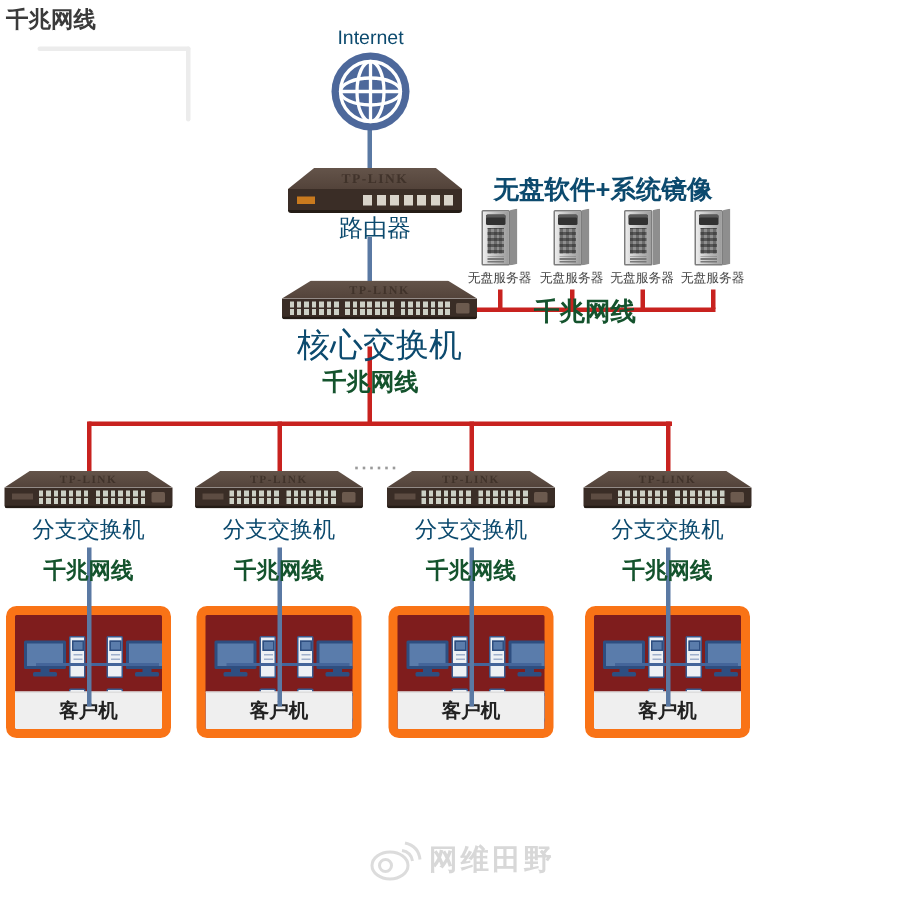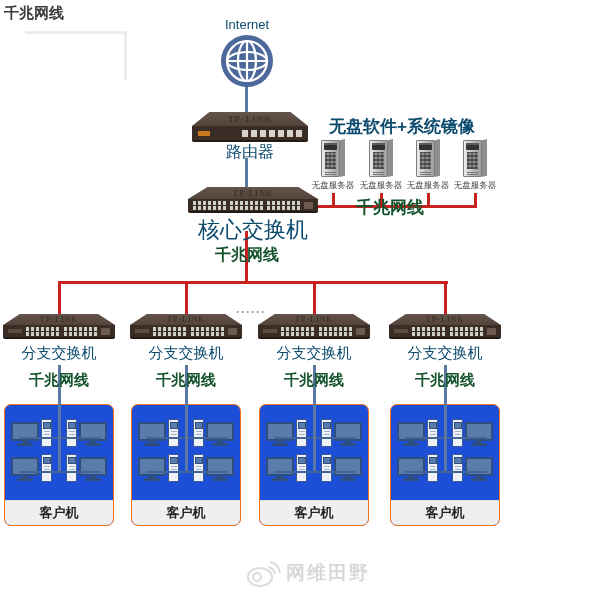--- a/index.html
+++ b/index.html
@@ -44,22 +44,22 @@
   .srv-side{position:absolute;left:19px;top:0;width:5px;height:38px;background:#8e8e8e;
             clip-path:polygon(0 3%,100% 0,100% 97%,0 100%);}
   .srv-bay{margin:2px 2px 0;height:7px;background:#323232;border-radius:1px;
            box-shadow:inset 0 2px 0 #5a5a5a;}
   .srv-grid{margin:2px 3px 0;height:17px;background:#909090;
             background-image:repeating-linear-gradient(0deg,rgba(40,40,40,.55) 0 2px,transparent 2px 4px),
                              repeating-linear-gradient(90deg,rgba(40,40,40,.35) 0 2px,transparent 2px 4px);}
   .srv-foot{margin:2px 3px 0;height:4px;
             background:repeating-linear-gradient(0deg,#787878 0 1px,transparent 1px 2px);}
   
-  .client-box{position:absolute;top:404px;width:110px;height:122px;background:#1d4ed8;
-              border:1px solid #f97316;border-radius:7px;box-sizing:border-box;overflow:hidden;}
+  .client-box{position:absolute;top:404px;width:110px;height:88px;background:#7f1d1d;
+              border:6px solid #f97316;border-radius:7px;box-sizing:border-box;overflow:hidden;}
   .client-strip{position:absolute;bottom:0;left:0;right:0;height:24px;background:#efefef;
                 border-top:1px solid #dedede;text-align:center;font-size:13px;font-weight:bold;
                 line-height:23px;color:#222;}
   .conn{position:absolute;height:2px;background:#44659a;}
   
   .pc{position:absolute;display:flex;gap:2px;align-items:flex-start;}
   .pc.flip{flex-direction:row-reverse;}
   .mon{margin-top:3px;}
   .mon-screen{width:28px;height:19px;background:#5a7cab;border:2px solid #2e4e80;
               border-radius:1px;box-sizing:border-box;}

